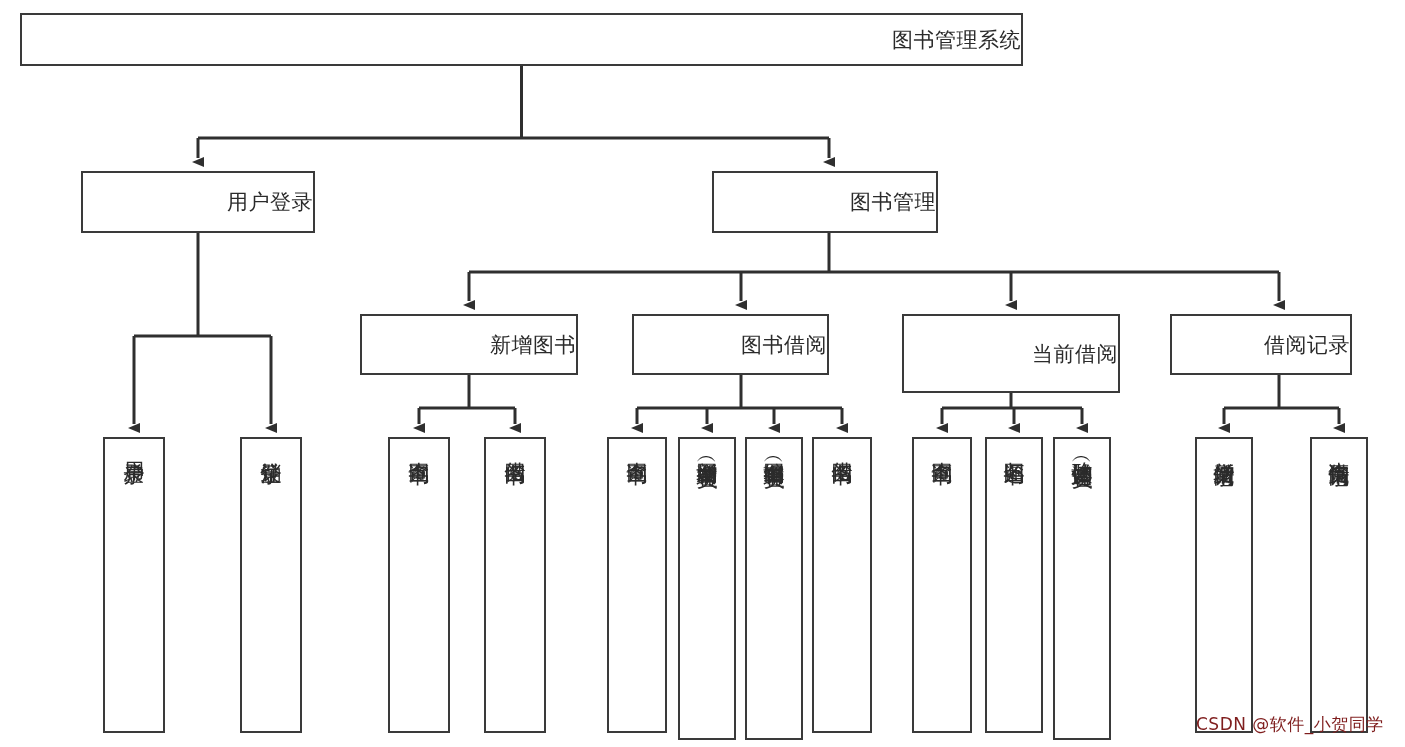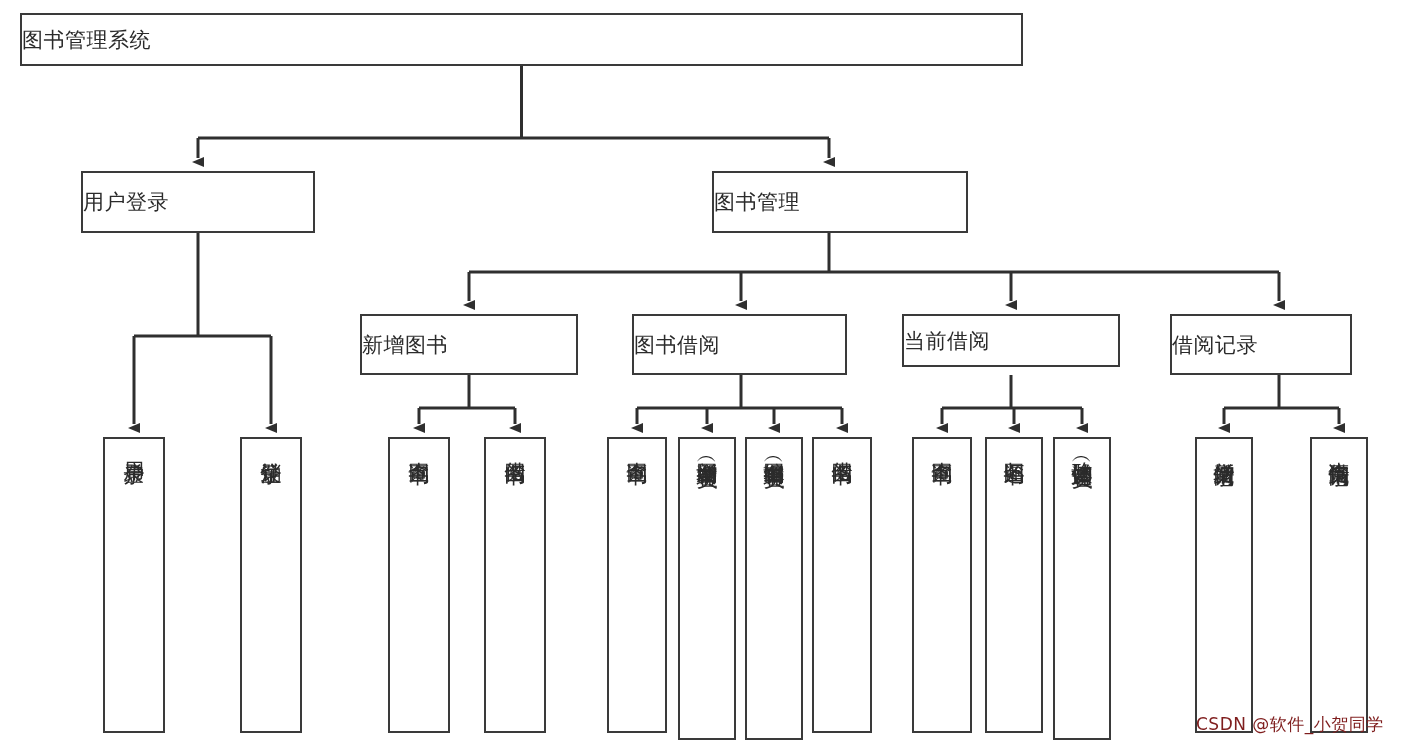--- a/index.html
+++ b/index.html
@@ -25,21 +25,21 @@
     height: 747px;
     pointer-events: none;
   }
   .node {
     position: absolute;
     box-sizing: border-box;
     background: #ffffff;
     border: 2px solid #3a3a3a;
     display: flex;
     align-items: center;
-    justify-content: flex-start;
+    justify-content: flex-end;
     color: #2b2b2b;
   }
   .node.horizontal {
     font-size: 21px;
     letter-spacing: 0.5px;
   }
   .node.vertical {
     align-items: flex-start;
     justify-content: center;
     padding-top: 6px;
@@ -109,30 +109,30 @@
       </g>
   </svg>
 
   <div id="node-layer">
       <div class="node horizontal level0" style="left: 20px; top: 13px; width: 1003px; height: 53px;">
         <span>图书管理系统</span>
       </div>
       <div class="node horizontal level1" style="left: 81px; top: 171px; width: 234px; height: 62px;">
         <span>用户登录</span>
       </div>
-      <div class="node horizontal level1" style="left: 712px; top: 171px; width: 256px; height: 62px;">
+      <div class="node horizontal level1" style="left: 712px; top: 171px; width: 226px; height: 62px;">
         <span>图书管理</span>
       </div>
       <div class="node horizontal level2" style="left: 360px; top: 314px; width: 218px; height: 61px;">
         <span>新增图书</span>
       </div>
-      <div class="node horizontal level2" style="left: 632px; top: 314px; width: 215px; height: 61px;">
+      <div class="node horizontal level2" style="left: 632px; top: 314px; width: 197px; height: 61px;">
         <span>图书借阅</span>
       </div>
-      <div class="node horizontal level2" style="left: 902px; top: 314px; width: 218px; height: 53px;">
+      <div class="node horizontal level2" style="left: 902px; top: 314px; width: 218px; height: 79px;">
         <span>当前借阅</span>
       </div>
       <div class="node horizontal level2" style="left: 1170px; top: 314px; width: 182px; height: 61px;">
         <span>借阅记录</span>
       </div>
       <div class="node vertical level3" style="left: 103px; top: 437px; width: 62px; height: 296px;">
         <span class="vtext">用户登录</span>
       </div>
       <div class="node vertical level3" style="left: 240px; top: 437px; width: 62px; height: 296px;">
         <span class="vtext">注销登录</span>

